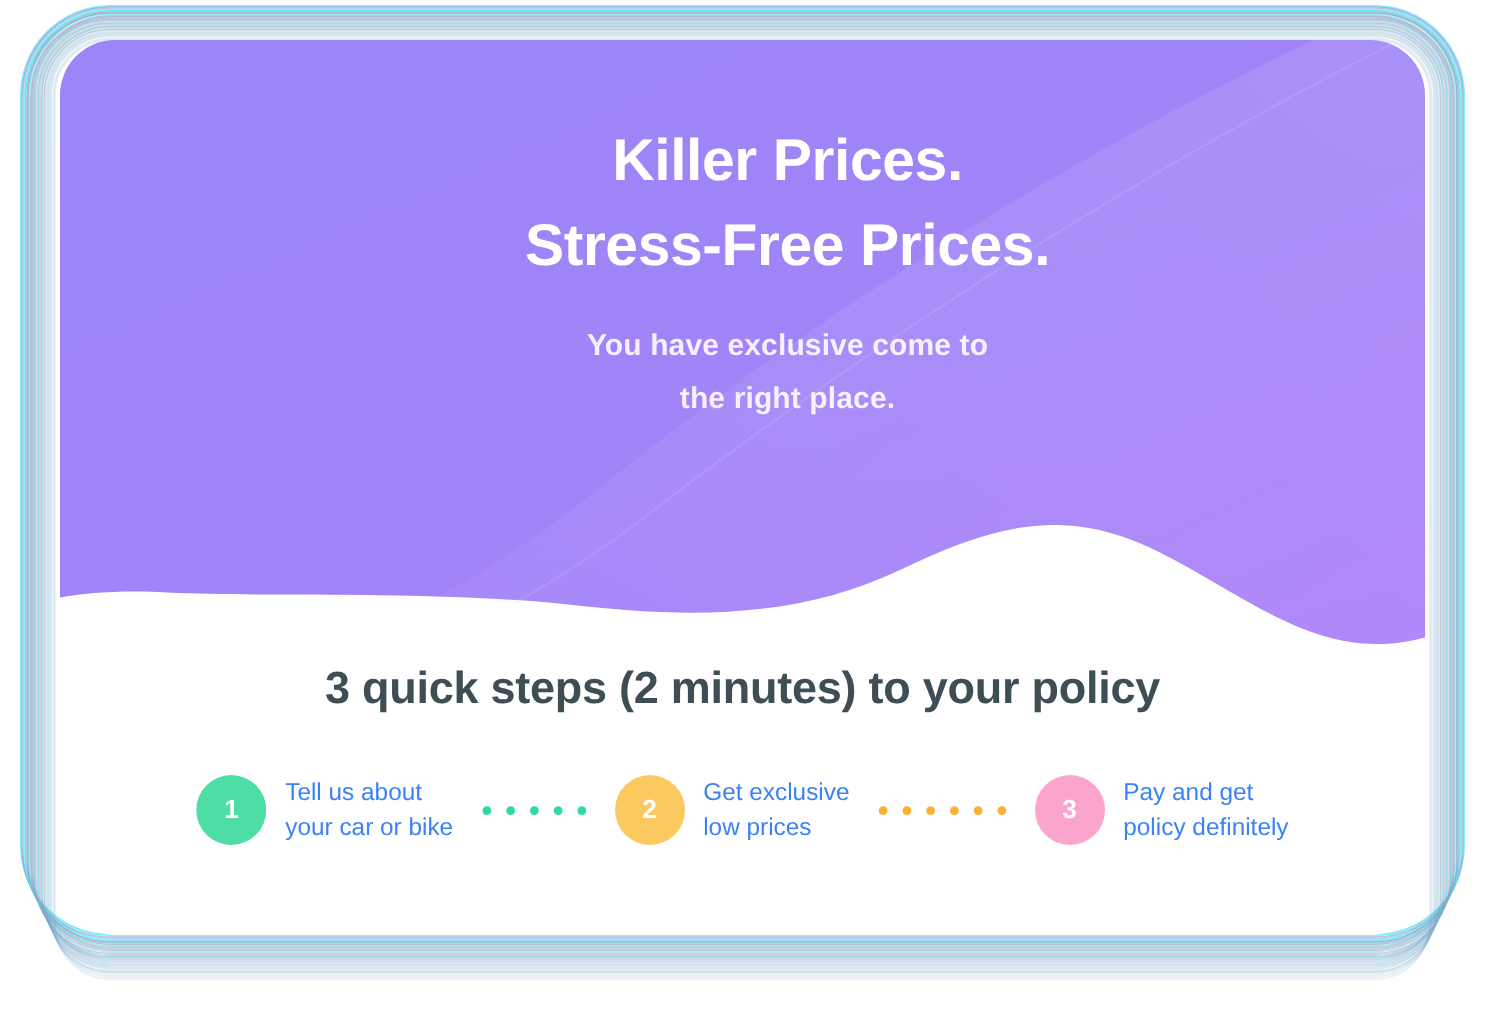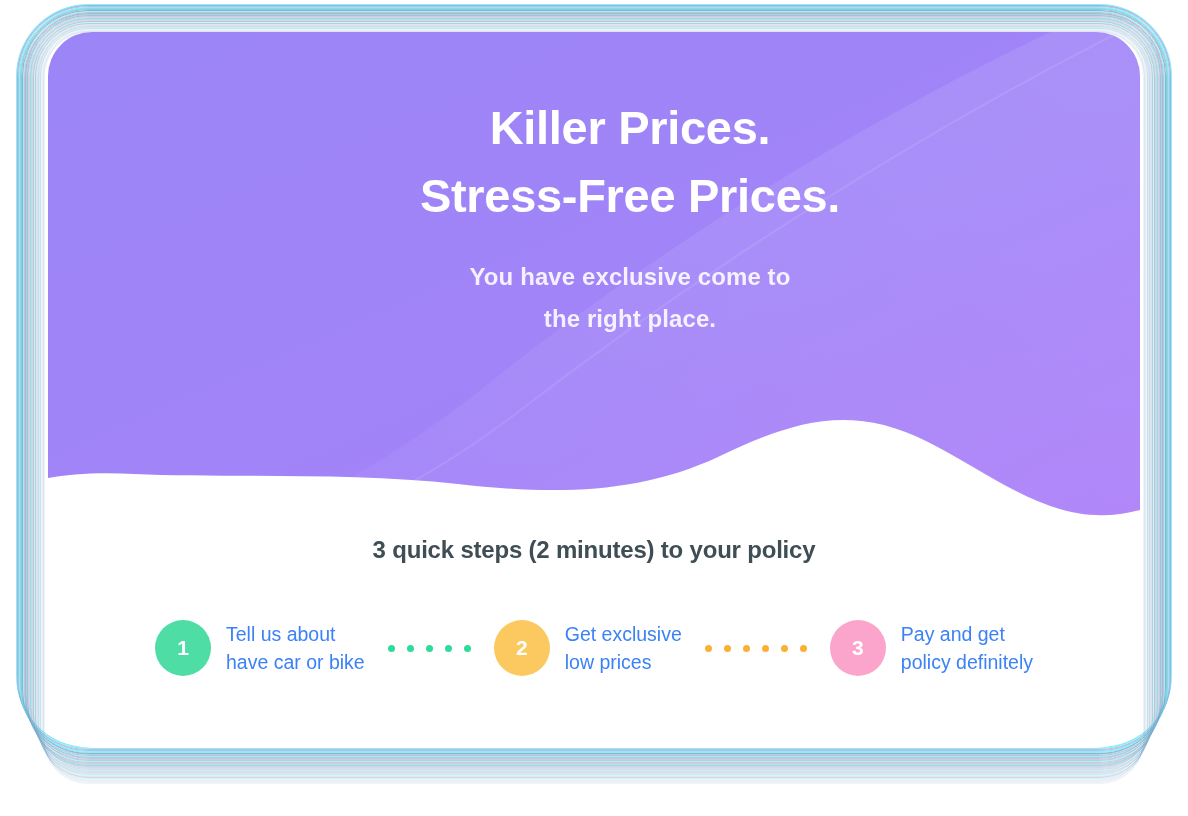--- a/index.html
+++ b/index.html
@@ -88,21 +88,21 @@
   #steps-section {
     position: absolute;
     left: 0;
     top: 498px;
     width: 1092px;
     z-index: 5;
   }
   #steps-heading {
     text-align: center;
     color: #3f4d55;
-    font-size: 24px;
+    font-size: 36px;
     font-weight: bold;
     letter-spacing: -0.2px;
     line-height: 40px;
   }
 
   #steps-row {
     display: flex;
     align-items: center;
     justify-content: center;
     margin-top: 50px;
@@ -248,21 +248,21 @@
       <div id="steps-heading">3 quick steps (2 minutes) to your policy</div>
 
       <div id="steps-row">
 
         <div class="step">
           <div class="step-badge" id="badge-1" style="background: rgb(79, 221, 166);">
             <span>1</span>
           </div>
           <div class="step-label">
             <span>Tell us about</span>
-            <span>have car or bike</span>
+            <span>your car or bike</span>
           </div>
         </div>
 
         <div class="dots" id="connector-1">
             <div class="dot" style="background: rgb(47, 219, 154);"></div>
             <div class="dot" style="background: rgb(47, 219, 154);"></div>
             <div class="dot" style="background: rgb(47, 219, 154);"></div>
             <div class="dot" style="background: rgb(47, 219, 154);"></div>
             <div class="dot" style="background: rgb(47, 219, 154);"></div>
           </div>

